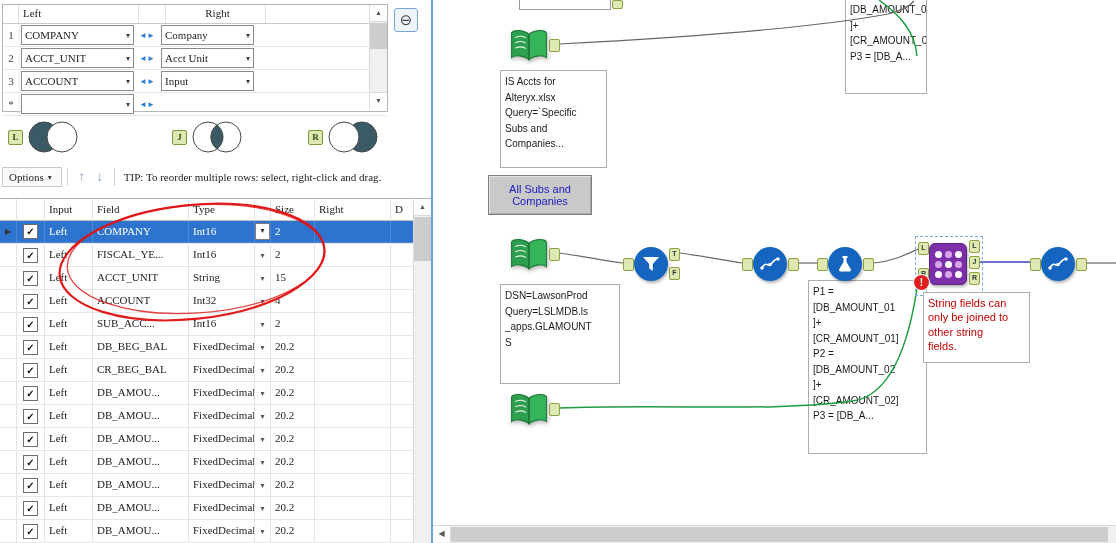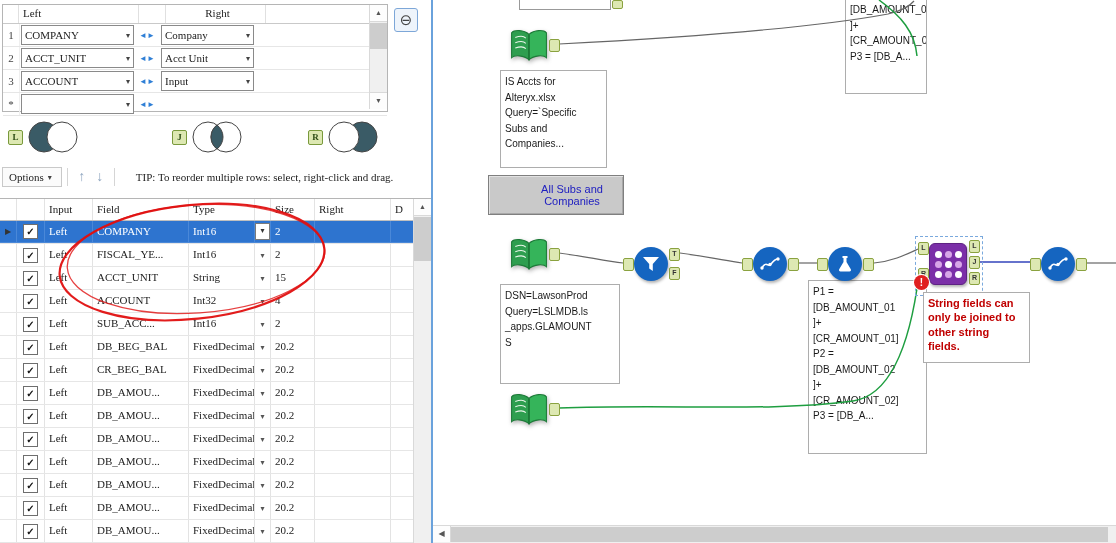--- a/index.html
+++ b/index.html
@@ -35,21 +35,21 @@
   .venn-row{position:absolute;left:0;top:116px;width:431px;height:44px;}
   .venn{position:absolute;display:flex;align-items:center;cursor:pointer;}
   .anchor-badge{width:13px;height:13px;background:#dde8b2;border:1px solid #79993c;border-radius:2px;
      font-weight:bold;font-size:9px;line-height:13px;text-align:center;color:#2c4c14;margin-right:2px;}
 
   
   .options-bar{position:absolute;left:0;top:164px;width:431px;height:26px;display:flex;align-items:center;}
   .options-btn{margin-left:2px;border:1px solid #c9c9c9;background:#fbfbfb;padding:3px 6px;display:flex;align-items:center;gap:4px;cursor:pointer;}
   .tb-sep{width:1px;height:18px;background:#d5d5d5;margin:0 5px;}
   .tb-arrow{font-size:14px;color:#8fa6c0;width:18px;text-align:center;cursor:pointer;}
-  .tip-text{margin-left:16px;color:#222;white-space:nowrap;}
+  .tip-text{margin-left:4px;color:#222;white-space:nowrap;}
 
   
   .fields-grid{position:absolute;left:0;top:198px;width:431px;bottom:0;border-top:1px solid #b5b5b5;background:#fff;overflow:hidden;}
   .fg-header{display:flex;height:21px;border-bottom:1px solid #c0c0c0;background:#fff;}
   .fg-c{border-right:1px solid #e3e3e3;box-sizing:border-box;overflow:hidden;white-space:nowrap;}
   .c-marker{width:17px;}
   .c-check{width:28px;display:flex;align-items:center;justify-content:center;}
   .c-input{width:48px;padding:3px 0 0 4px;}
   .c-field{width:96px;padding:3px 0 0 4px;}
   .c-type{width:66px;padding:3px 0 0 4px;}
@@ -77,23 +77,23 @@
   .collapse-btn{position:absolute;left:394px;top:8px;width:22px;height:22px;border:1px solid #7da7d8;background:#eef4fb;
      border-radius:3px;text-align:center;line-height:21px;font-size:15px;color:#444;cursor:pointer;}
 
   
   .red-overlay{position:absolute;left:45px;top:190px;z-index:60;pointer-events:none;}
 
   
   .canvas{position:absolute;left:433px;top:0;width:683px;height:543px;background:#fff;overflow:hidden;}
   .ann-box{position:absolute;background:#fff;border:1px solid #adadad;padding:3px 4px;font-size:10px;line-height:1.55;
      color:#1a1a1a;white-space:pre-line;z-index:1;overflow:hidden;}
-  .ann-box.err{color:#c00000;font-weight:bold;font-size:11px;line-height:1.3;z-index:5;}
+  .ann-box.err{color:#c00000;font-weight:normal;font-size:11px;line-height:1.3;z-index:5;}
   .comment-box{position:absolute;background:#c9c9c9;border:1px solid #7f7f7f;box-shadow:inset 1px 1px 0 #e2e2e2, inset -1px -1px 0 #a8a8a8;
-     color:#2020c0;font-size:11px;display:flex;align-items:center;justify-content:center;text-align:center;white-space:pre-line;z-index:1;padding-left:32px;}
+     color:#2020c0;font-size:11px;display:flex;align-items:center;justify-content:center;text-align:center;white-space:pre-line;z-index:1;}
   .wires{position:absolute;left:0;top:0;z-index:2;}
   .wires path{fill:none;stroke:#666;stroke-width:1.2;}
   .wires path.green{stroke:#1e9e40;stroke-width:1.5;}
   .wires path.blue{stroke:#3344bb;stroke-width:1.5;}
   .tool{position:absolute;z-index:3;cursor:pointer;}
   .tool.circle{width:34px;height:34px;border-radius:50%;background:#1565c0;display:flex;align-items:center;justify-content:center;
      box-shadow:1px 2px 3px rgba(0,0,0,.3);}
   .tool.book{filter:drop-shadow(1px 2px 2px rgba(0,0,0,.3));}
   .anchor{position:absolute;width:9px;height:11px;background:#dde8b2;border:1px solid #8aa23f;border-radius:2px;z-index:4;
      font-size:7px;font-weight:bold;line-height:10px;text-align:center;color:#333;}

